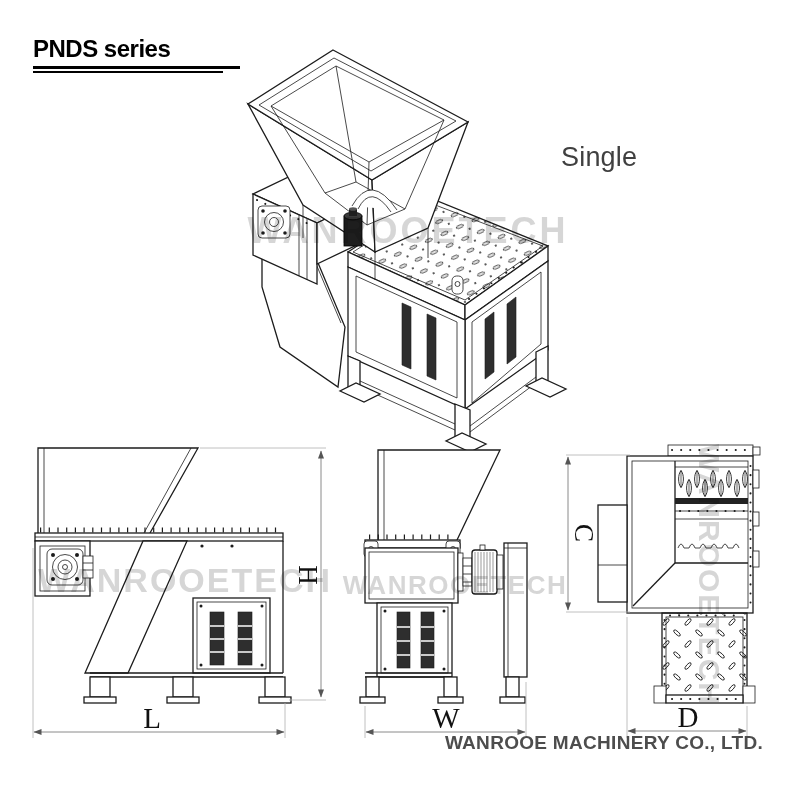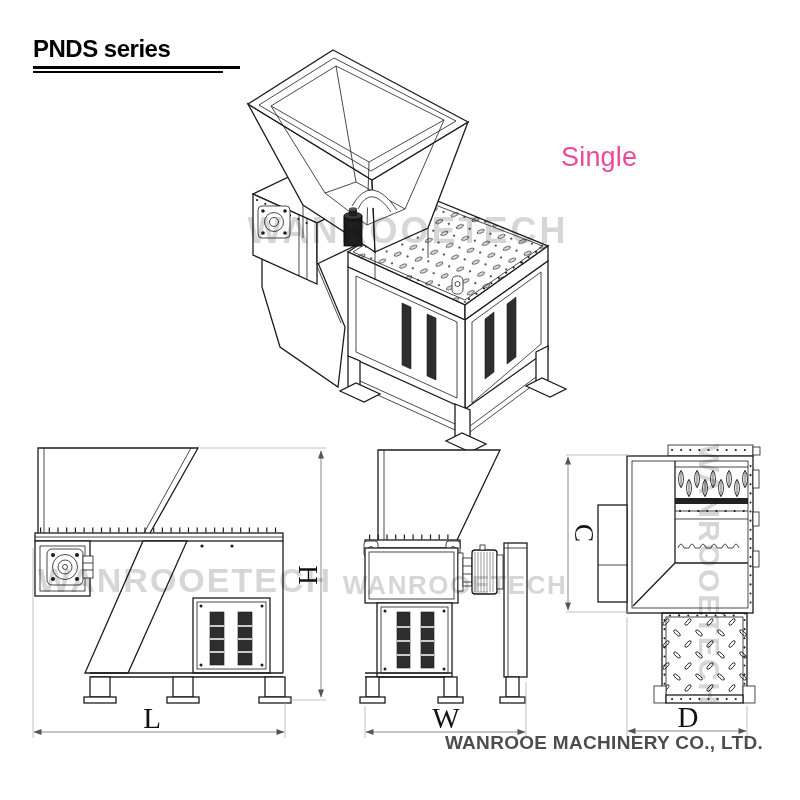--- a/index.html
+++ b/index.html
@@ -3,21 +3,21 @@
 <meta charset="utf-8">
 <style>
   html,body{margin:0;padding:0;background:#fff;}
   .page{position:relative;width:800px;height:800px;background:#ffffff;overflow:hidden;
         font-family:"Liberation Sans",sans-serif;}
   .page-title{position:absolute;left:33px;top:20px;font-size:24px;font-weight:bold;
         color:#000;letter-spacing:-0.5px;line-height:1.1;}
   .title-rule-1{position:absolute;left:33px;top:66px;width:207px;height:2.5px;background:#000;}
   .title-rule-2{position:absolute;left:33px;top:71px;width:190px;height:2px;background:#000;}
   .product-name{position:absolute;left:561px;top:141px;font-size:27px;font-weight:400;
-        color:#ec4899;line-height:33px;letter-spacing:0.2px;}
+        color:#404040;line-height:33px;letter-spacing:0.2px;}
   .company{position:absolute;right:37px;top:721px;font-size:19px;font-weight:700;
         color:#4d4d4d;letter-spacing:0.3px;margin-top:11px;}
   svg{position:absolute;left:0;top:0;}
   .ln{stroke:#1c1c1c;stroke-width:1.3;fill:none;}
   .lnt{stroke:#1c1c1c;stroke-width:0.8;fill:none;}
   .wh{stroke:#1c1c1c;stroke-width:1.3;fill:#ffffff;}
   .wht{stroke:#1c1c1c;stroke-width:0.8;fill:#ffffff;}
   .dk{fill:#2e2e2e;stroke:#1c1c1c;stroke-width:0.6;}
   .dim{stroke:#8a8a8a;stroke-width:1;fill:none;}
   .ext{stroke:#b0b0b0;stroke-width:0.8;fill:none;}

